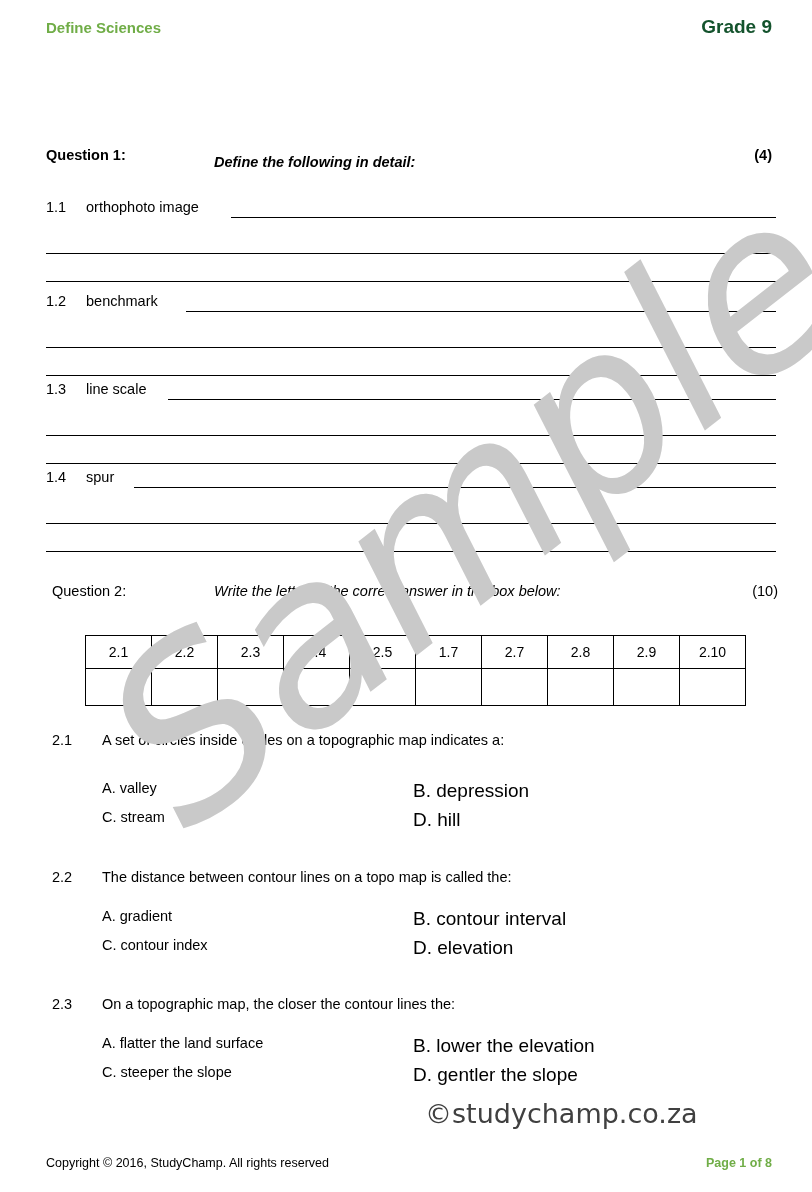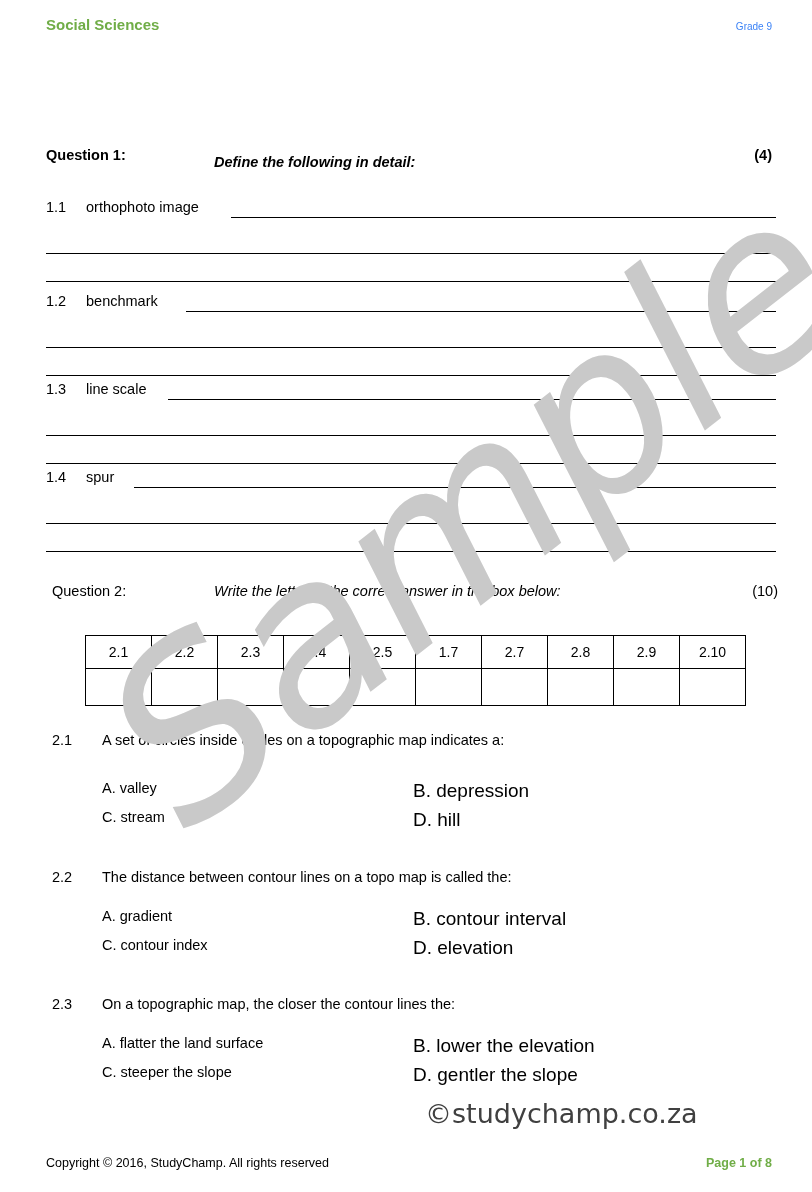--- a/index.html
+++ b/index.html
@@ -32,23 +32,23 @@
     display: flex;
     justify-content: space-between;
     align-items: baseline;
   }
   .subject {
     font-size: 15px;
     font-weight: bold;
     color: #70ad47;
   }
   .grade {
-    font-size: 10px;
-    font-weight: normal;
-    color: #3b82f6;
+    font-size: 19px;
+    font-weight: bold;
+    color: #14532d;
   }
 
   .title-box {
     position: absolute;
     top: 53px;
     left: 175px;
     width: 525px;
     height: 42px;
     border: 3px solid #4a86b8;
     background: #ffffff;
@@ -253,21 +253,21 @@
     font-weight: bold;
     color: #70ad47;
   }
 </style>
 </head>
 <body>
 
 <div class="page">
 
   <div class="header">
-    <span class="subject">Social Sciences</span>
+    <span class="subject">Define Sciences</span>
     <span class="grade">Grade 9</span>
   </div>
 
 
   <div class="q1-row">
     <span class="q1-label">Question 1:</span>
     <span class="q1-instr">Define the following in detail:</span>
     <span class="q1-marks">(4)</span>
   </div>
 

